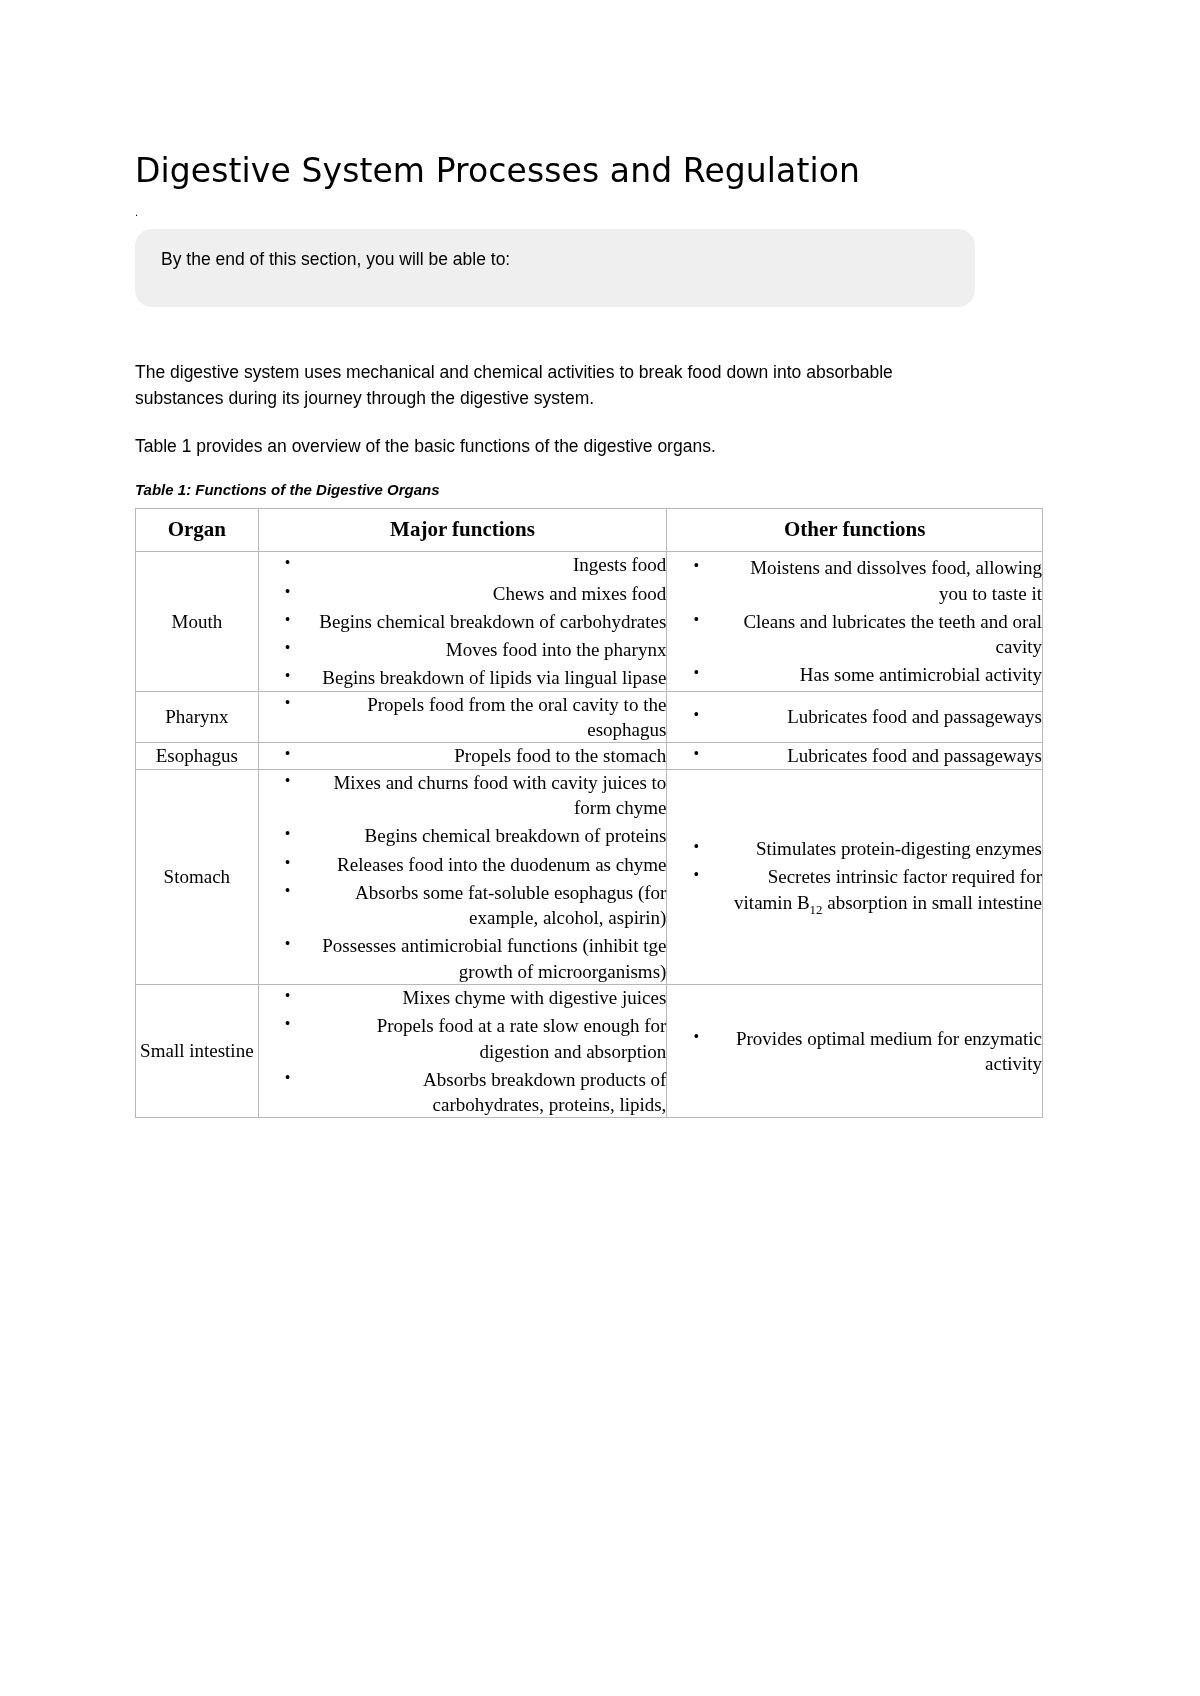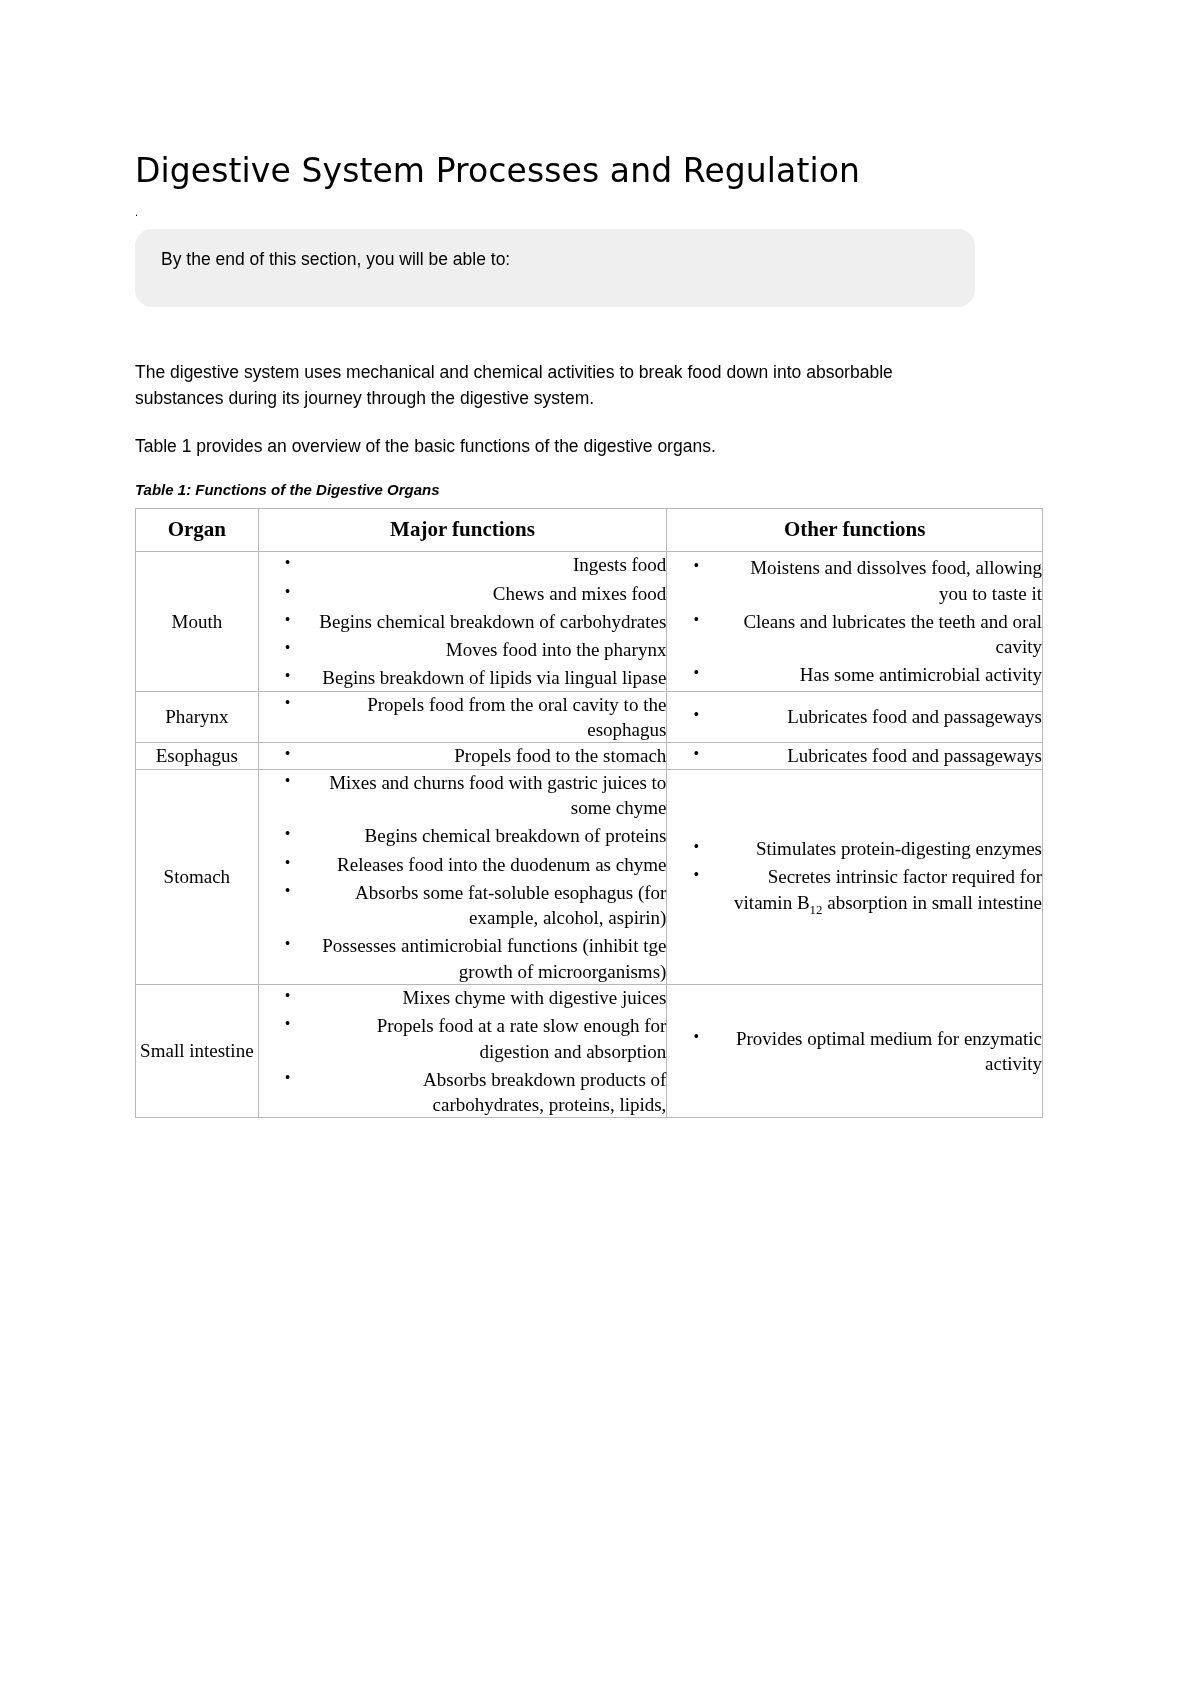--- a/index.html
+++ b/index.html
@@ -213,21 +213,21 @@
           <ul class="cell-list">
             <li>Lubricates food and passageways</li>
           </ul>
         </td>
       </tr>
 
       <tr>
         <td class="organ-cell">Stomach</td>
         <td class="func-cell">
           <ul class="cell-list">
-            <li>Mixes and churns food with gastric juices to some chyme</li>
+            <li>Mixes and churns food with cavity juices to form chyme</li>
             <li>Begins chemical breakdown of proteins</li>
             <li>Releases food into the duodenum as chyme</li>
             <li>Absorbs some fat-soluble esophagus (for example, alcohol, aspirin)</li>
             <li>Possesses antimicrobial functions (inhibit tge growth of microorganisms)</li>
           </ul>
         </td>
         <td class="func-cell">
           <ul class="cell-list">
             <li>Stimulates protein-digesting enzymes</li>
             <li>Secretes intrinsic factor required for vitamin B<sub>12</sub> absorption in small intestine</li>

